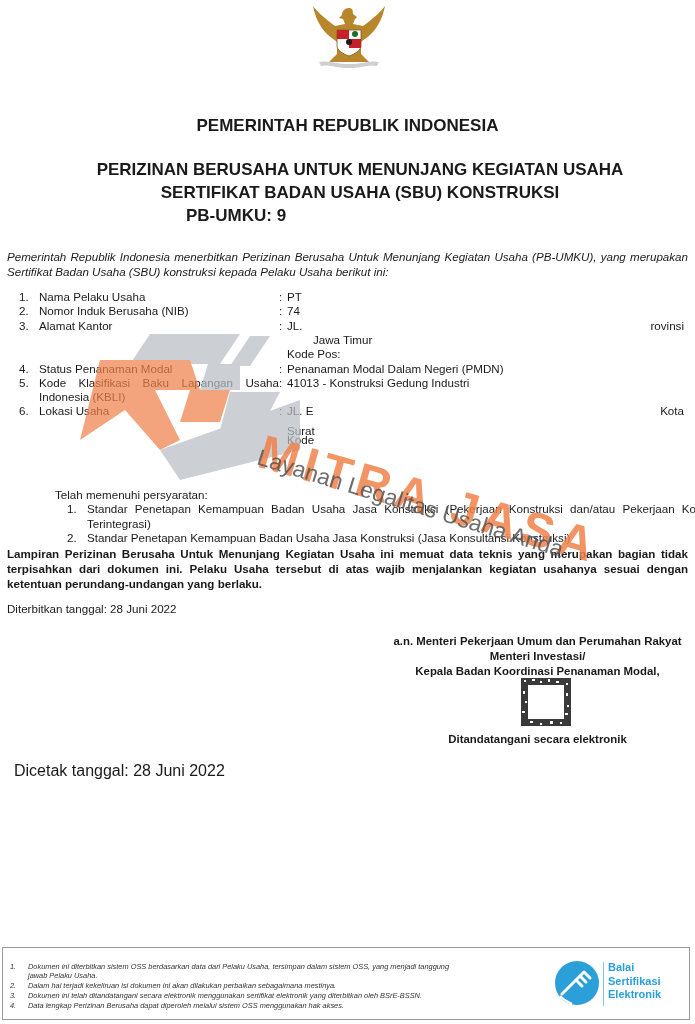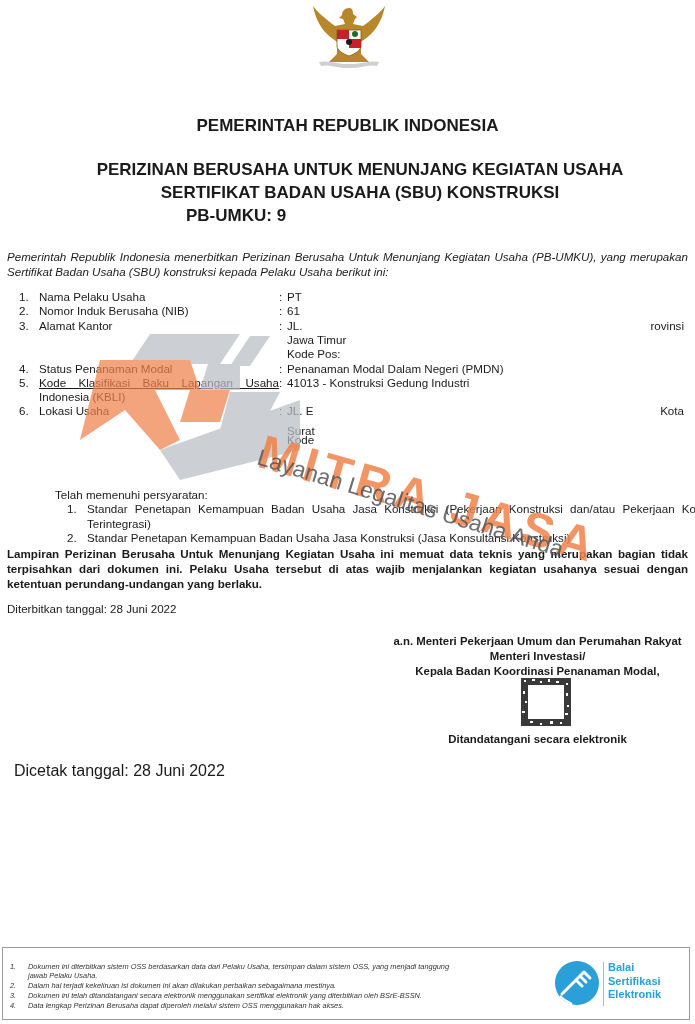--- a/index.html
+++ b/index.html
@@ -13,21 +13,21 @@
   .title1 { top: 116px; font-size: 17px; }
   .title2 { top: 160px; font-size: 17px; left: 30px; width: 660px; }
   .title3 { top: 183px; font-size: 17px; left: 30px; width: 660px; }
   .title4 { top: 206px; left: 186px; font-size: 17px; font-weight: bold; text-align: center; }
   .para { left: 7px; width: 681px; font-size: 11.6px; line-height: 15px; text-align: justify; }
   .intro { top: 249px; font-style: italic; }
   .list { left: 7px; width: 681px; font-size: 11.6px; line-height: 14.3px; }
   .row { position: absolute; left: 0; width: 681px; }
   .num { position: absolute; left: 12px; }
   .lbl { position: absolute; left: 32px; width: 240px; }
-  .lbl.just { text-align: justify; text-align-last: justify; text-decoration: underline; }
+  .lbl.just { text-align: justify; text-align-last: justify; }
   .colon { position: absolute; left: 272px; }
   .val { position: absolute; left: 280px; }
   .val-right { position: absolute; right: 4px; }
   .req { left: 7px; width: 681px; font-size: 11.6px; line-height: 14.3px; }
   .req-item { position: absolute; left: 0; width: 681px; }
   .req-num { position: absolute; left: 12px; }
   .req-text { position: absolute; left: 32px; width: 649px; text-align: justify; }
   .sig { left: 380px; width: 315px; text-align: center; font-weight: bold; font-size: 11.4px; line-height: 15px; }
   .qr { left: 520px; top: 677px; width: 52px; height: 50px; }
   .footer-box {
@@ -65,29 +65,29 @@
   <div class="row" style="top:0;">
     <span class="num">1.</span>
     <span class="lbl">Nama Pelaku Usaha</span>
     <span class="colon">:</span>
     <span class="val">PT</span>
   </div>
   <div class="row" style="top:14.3px;">
     <span class="num">2.</span>
     <span class="lbl">Nomor Induk Berusaha (NIB)</span>
     <span class="colon">:</span>
-    <span class="val">61</span>
+    <span class="val">74</span>
   </div>
   <div class="row" style="top:28.6px;">
     <span class="num">3.</span>
     <span class="lbl">Alamat Kantor</span>
     <span class="colon">:</span>
     <span class="val">JL.</span>
     <span class="val-right">rovinsi</span>
-    <span class="val" style="top:14.3px;">Jawa Timur</span>
+    <span class="val" style="top:14.3px;margin-left:26px;">Jawa Timur</span>
     <span class="val" style="top:28.6px;">Kode Pos:</span>
   </div>
   <div class="row" style="top:71.5px;">
     <span class="num">4.</span>
     <span class="lbl">Status Penanaman Modal</span>
     <span class="colon">:</span>
     <span class="val">Penanaman Modal Dalam Negeri (PMDN)</span>
   </div>
   <div class="row" style="top:85.8px;">
     <span class="num">5.</span>

